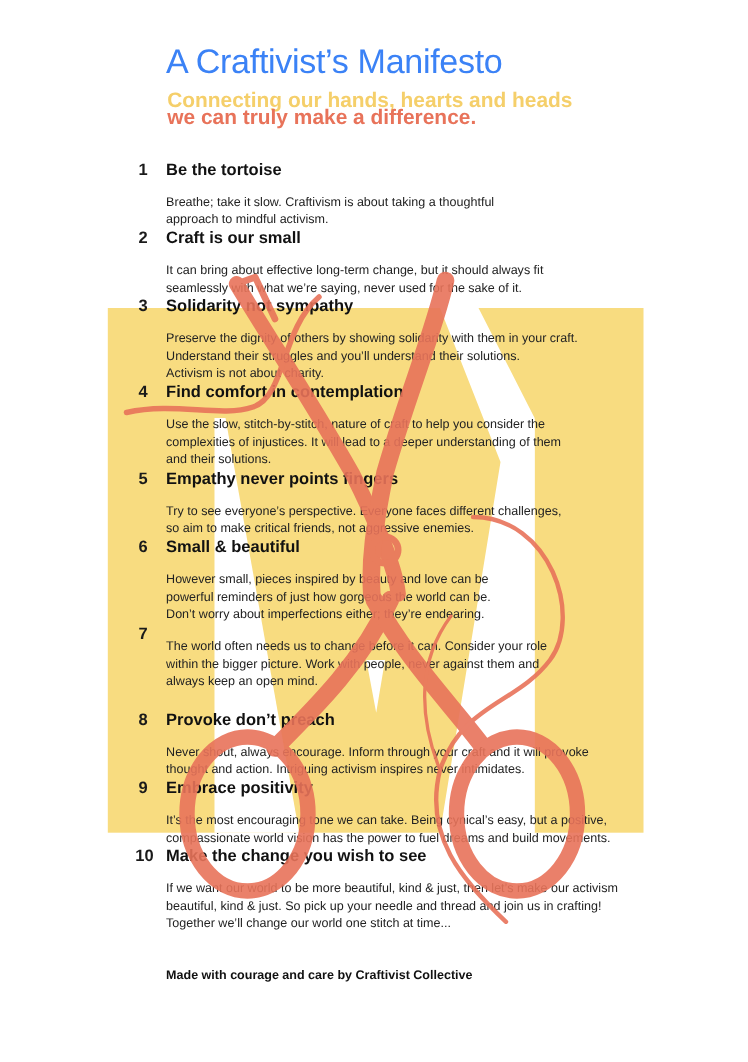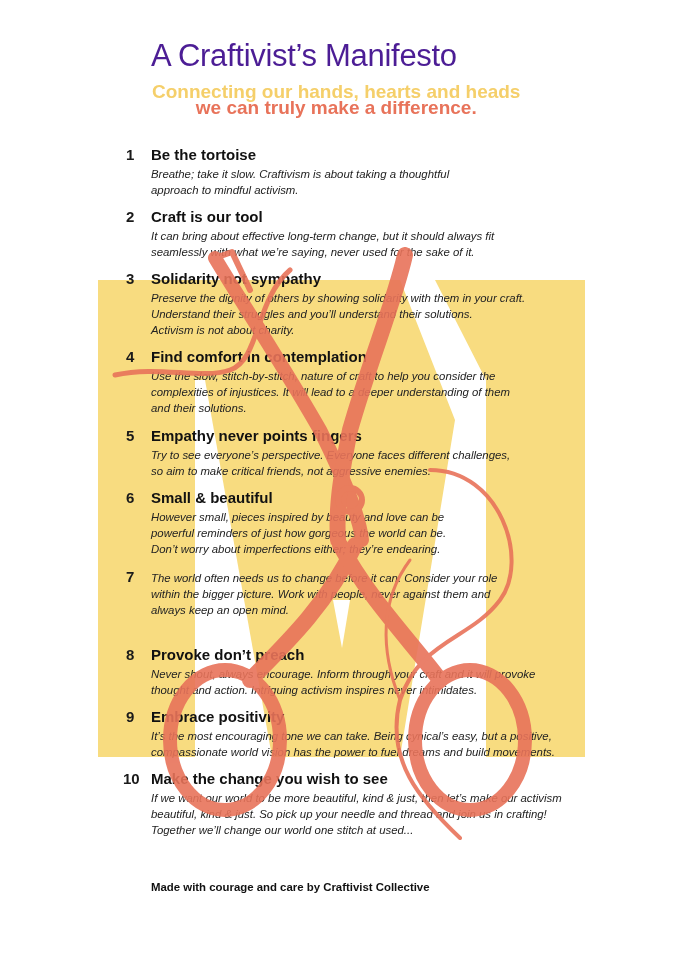--- a/index.html
+++ b/index.html
@@ -1,26 +1,26 @@
 <!DOCTYPE html>
 <html><head>
 <meta charset="utf-8">
 <style>
   html, body { margin:0; padding:0; background:#ffffff; }
   body { width:680px; height:965px; position:relative; overflow:hidden; font-family:"Liberation Sans", sans-serif; color:#1a1a1a; }
   .bg-m { position:absolute; left:0; top:0; width:680px; height:965px; z-index:0; }
   .scissors { position:absolute; left:0; top:0; width:680px; height:965px; z-index:2; pointer-events:none; }
-  .title { position:absolute; left:151px; top:38px; font-size:31px; font-weight:400; letter-spacing:-0.3px; color:#4c1d95; margin:0; z-index:3; }
+  .title { position:absolute; left:151px; top:38px; font-size:31px; font-weight:400; letter-spacing:-0.3px; color:#3b82f6; margin:0; z-index:3; }
   .subtitle { position:absolute; left:152px; top:84px; font-size:19px; font-weight:700; line-height:16px; z-index:3; }
   .subtitle .l1 { display:block; color:#f5cf6a; }
-  .subtitle .l2 { display:block; color:#e8735a;text-align:center; }
+  .subtitle .l2 { display:block; color:#e8735a; }
   .item { position:absolute; left:126px; width:470px; z-index:1; }
   .item .num { position:absolute; left:0; top:0; font-size:15px; font-weight:700; }
   .item .head { margin-left:25px; font-size:15px; font-weight:700; line-height:18px; color:#111; }
-  .item .body { margin-left:25px; margin-top:2px; font-size:11.4px; line-height:16px; color:#222;font-style:italic; }
+  .item .body { margin-left:25px; margin-top:12px; font-size:11.4px; line-height:16px; color:#222; }
   .item .body span { display:block; white-space:nowrap; }
   .item.ten .num { left:-3px; }
   .footer { position:absolute; left:151px; top:881px; font-size:11.4px; font-weight:700; color:#111; z-index:3; }
 </style>
 </head>
 <body>
 
 <svg class="bg-m" viewBox="0 0 680 965" xmlns="http://www.w3.org/2000/svg">
   <rect x="98" y="280" width="487" height="477" fill="#f8dc80"></rect>
 
@@ -66,21 +66,21 @@
   <span class="num">1</span>
   <div class="head">Be the tortoise</div>
   <div class="body">
     <span>Breathe; take it slow. Craftivism is about taking a thoughtful</span>
     <span>approach to mindful activism.</span>
   </div>
 </div>
 
 <div class="item" style="top:208px">
   <span class="num">2</span>
-  <div class="head">Craft is our tool</div>
+  <div class="head">Craft is our small</div>
   <div class="body">
     <span>It can bring about effective long-term change, but it should always fit</span>
     <span>seamlessly with what we’re saying, never used for the sake of it.</span>
   </div>
 </div>
 
 <div class="item" style="top:270px">
   <span class="num">3</span>
   <div class="head">Solidarity not sympathy</div>
   <div class="body">
@@ -145,17 +145,17 @@
     <span>compassionate world vision has the power to fuel dreams and build movements.</span>
   </div>
 </div>
 
 <div class="item ten" style="top:770px">
   <span class="num">10</span>
   <div class="head">Make the change you wish to see</div>
   <div class="body">
     <span>If we want our world to be more beautiful, kind &amp; just, then let’s make our activism</span>
     <span>beautiful, kind &amp; just. So pick up your needle and thread and join us in crafting!</span>
-    <span>Together we’ll change our world one stitch at used...</span>
+    <span>Together we’ll change our world one stitch at time...</span>
   </div>
 </div>
 
 <div class="footer">Made with courage and care by Craftivist Collective</div>
 
 </body></html>

